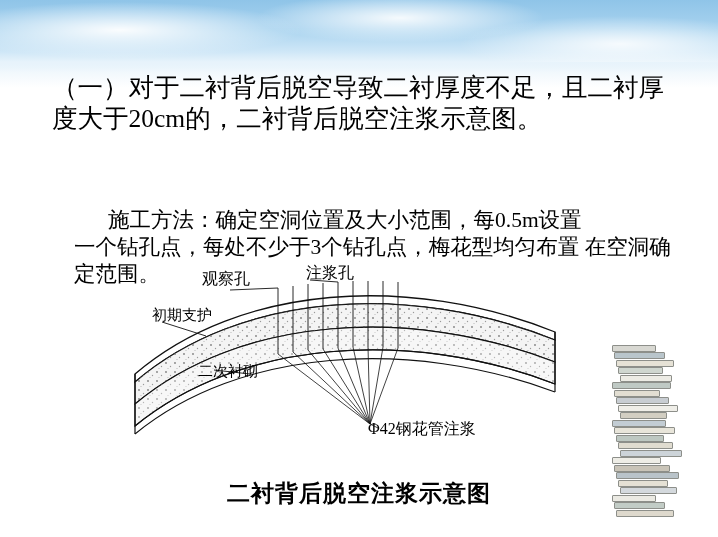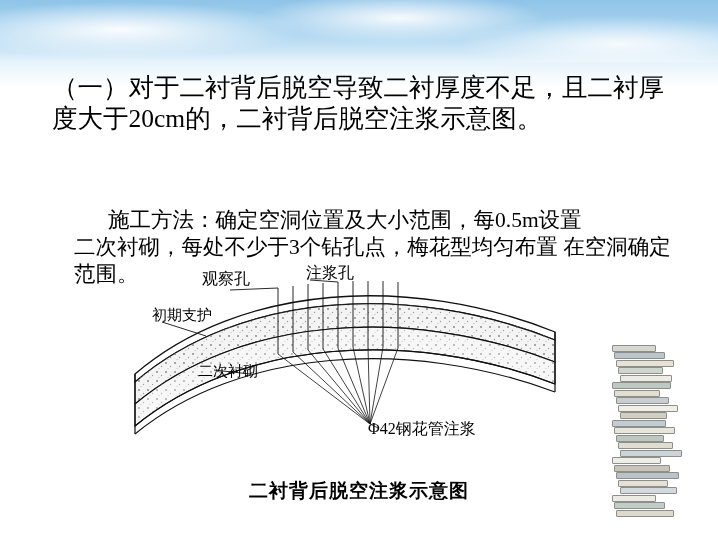--- a/index.html
+++ b/index.html
@@ -74,21 +74,21 @@
     height: 215px;
     text-align: center;
   }
   .diagram svg { display: block; }
   .cap {
     position: absolute;
     left: 0;
     top: 478px;
     width: 718px;
     text-align: center;
-    font-size: 19px;
+    font-size: 23px;
     font-weight: bold;
     color: #000000;
     font-family: "Liberation Serif", "DejaVu Serif", serif;
     letter-spacing: 1px;
   }
   
   .books {
     position: absolute;
     right: 40px;
     top: 345px;
@@ -118,21 +118,21 @@
 
 <div class="slide">
 
   <div class="sky"></div>
   <div class="sky-fade"></div>
 
   <div class="para1">（一）对于二衬背后脱空导致二衬厚度不足，且二衬厚度大于20cm的，二衬背后脱空注浆示意图。</div>
 
   <div class="para2">
     <span class="indent">施工方法：确定空洞位置及大小范围，每0.5m设置</span>
-    <span>二次衬砌，每处不少于3个钻孔点，梅花型均匀布置</span>
+    <span>一个钻孔点，每处不少于3个钻孔点，梅花型均匀布置</span>
     <span>在空洞确定范围。</span>
   </div>
 
   <div class="diagram">
     <svg width="470" height="215" viewBox="0 0 470 215" xmlns="http://www.w3.org/2000/svg">
       <defs>
         <pattern id="dots" width="9" height="9" patternUnits="userSpaceOnUse">
           <circle cx="2" cy="2" r="0.9" fill="#6b6b6b"></circle>
           <circle cx="6.5" cy="5.5" r="0.7" fill="#8a8a8a"></circle>
           <circle cx="4" cy="7.5" r="0.5" fill="#9a9a9a"></circle>

